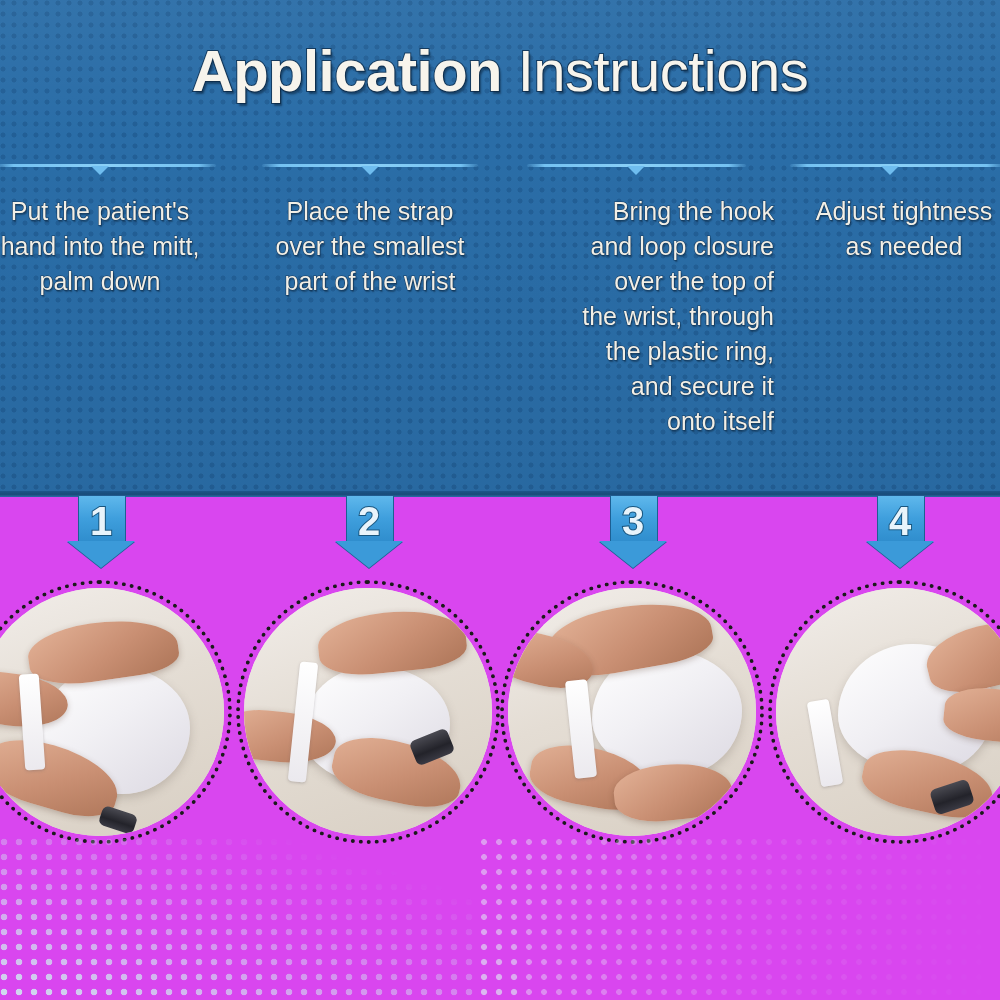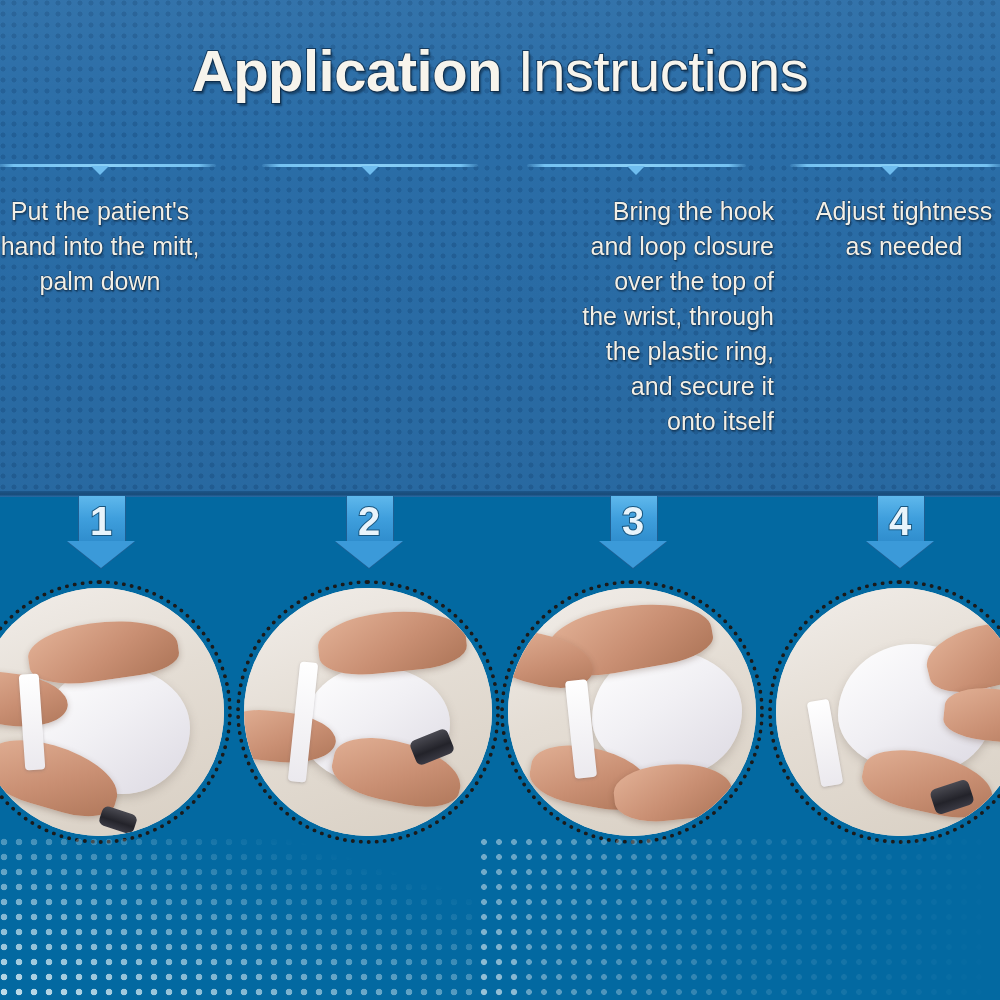--- a/index.html
+++ b/index.html
@@ -5,21 +5,21 @@
   html, body {
     margin: 0;
     padding: 0;
     background: #ffffff;
   }
   #page {
     position: relative;
     width: 1000px;
     height: 1000px;
     overflow: hidden;
-    background: #0369a1;
+    background: #d946ef;
     font-family: "Liberation Sans", sans-serif;
   }
 
   
   #blue-panel {
     position: absolute;
     left: 0; top: 0;
     width: 1000px;
     height: 497px;
     background-color: #2a6da7;
@@ -226,20 +226,23 @@
 
   <div class="divider" style="left:527px; width:219px;"></div>
   <div class="divider-chev" style="left:627px;"></div>
 
   <div class="divider" style="left:790px; width:214px;"></div>
   <div class="divider-chev" style="left:881px;"></div>
 
   <div class="step-text" style="left:-38px; width:276px;">Put the patient's
 hand into the mitt,
 palm down</div>
+  <div class="step-text" style="left:232px; width:276px;">Place the strap
+over the smallest
+part of the wrist</div>
   <div class="step-text" style="left:498px; width:276px;text-align:right;">Bring the hook
 and loop closure
 over the top of
 the wrist, through
 the plastic ring,
 and secure it
 onto itself</div>
   <div class="step-text" style="left:766px; width:276px;">Adjust tightness
 as needed</div>
 

